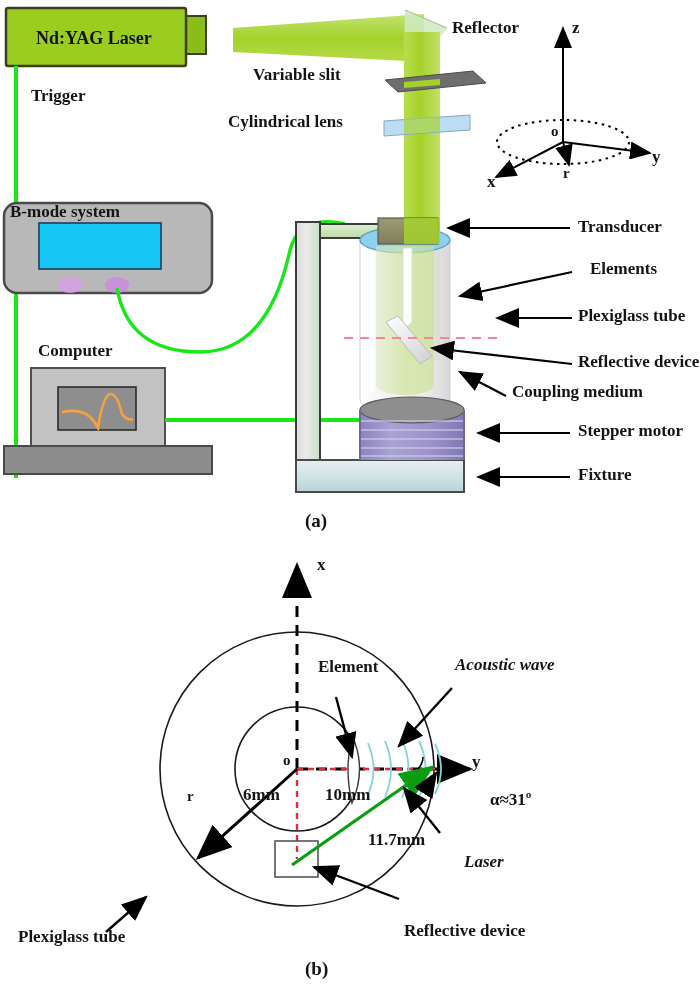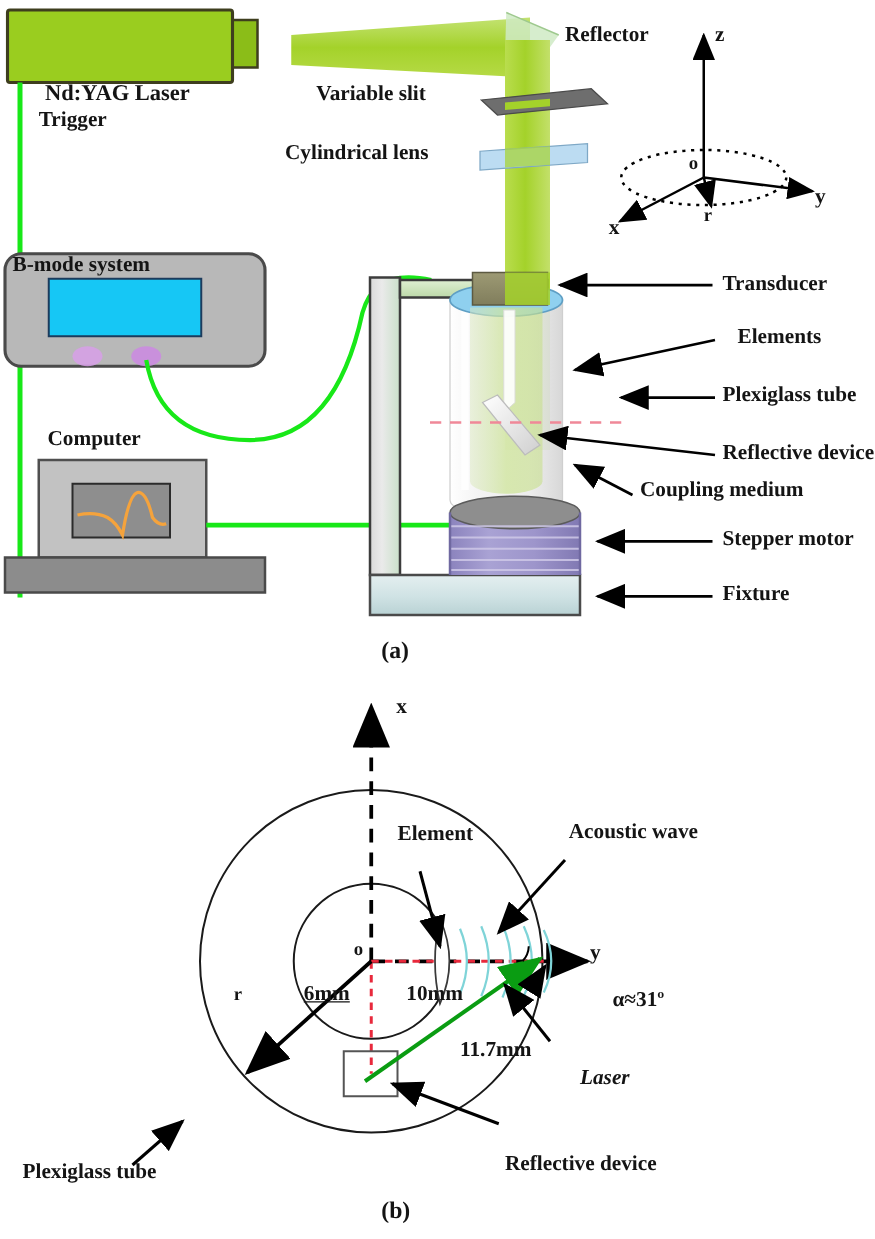--- a/index.html
+++ b/index.html
@@ -177,21 +177,21 @@
       <path d="M570,228 L448,228" marker-end="url(#ah)"></path>
       <path d="M572,272 L460,296" marker-end="url(#ah)"></path>
       <path d="M572,318 L497,318" marker-end="url(#ah)"></path>
       <path d="M572,364 L432,348" marker-end="url(#ah)"></path>
       <path d="M506,396 L460,372" marker-end="url(#ah)"></path>
       <path d="M570,433 L478,433" marker-end="url(#ah)"></path>
       <path d="M570,477 L478,477" marker-end="url(#ah)"></path>
     </g>
   </svg>
 
-  <div class="lbl f18" style="left:36px;top:28px;margin-top:36px;">Nd:YAG Laser</div>
+  <div class="lbl f18" style="left:36px;top:28px;">Nd:YAG Laser</div>
   <div class="lbl f17" style="left:31px;top:86px;">Trigger</div>
   <div class="lbl f17" style="left:10px;top:166px;margin-top:36px;">B-mode system</div>
   <div class="lbl f17" style="left:38px;top:341px;">Computer</div>
 
   <div class="lbl f17" style="left:452px;top:18px;">Reflector</div>
   <div class="lbl f17" style="left:253px;top:65px;">Variable slit</div>
   <div class="lbl f17" style="left:228px;top:112px;">Cylindrical lens</div>
 
   <div class="lbl axis-lbl" style="left:572px;top:18px;">z</div>
   <div class="lbl axis-lbl" style="left:652px;top:147px;">y</div>
@@ -260,26 +260,26 @@
       <path d="M424,247 L436,228" marker-end="url(#bh)"></path>
       <path d="M106,387 L146,352" marker-end="url(#bh)"></path>
     </g>
   </svg>
 
   <div class="lbl axis-lbl" style="left:317px;top:555px;">x</div>
   <div class="lbl axis-lbl" style="left:472px;top:752px;">y</div>
   <div class="lbl f15" style="left:283px;top:752px;">o</div>
 
   <div class="lbl f17" style="left:318px;top:657px;">Element</div>
-  <div class="lbl f17" style="left:455px;top:655px;">Acoustic wave</div>
+  <div class="lbl f17" style="left:455px;top:655px;font-style:italic;">Acoustic wave</div>
   <div class="lbl f17" style="left:464px;top:852px;font-style:italic;">Laser</div>
   <div class="lbl f17" style="left:404px;top:921px;">Reflective device</div>
   <div class="lbl f17" style="left:18px;top:927px;">Plexiglass tube</div>
 
   <div class="lbl f15" style="left:187px;top:788px;">r</div>
-  <div class="lbl f17" style="left:243px;top:785px;text-decoration:underline;">6mm</div>
+  <div class="lbl f17" style="left:243px;top:785px;">6mm</div>
   <div class="lbl f17" style="left:325px;top:785px;">10mm</div>
   <div class="lbl f17" style="left:368px;top:830px;">11.7mm</div>
   <div class="lbl f17" style="left:490px;top:790px;">α≈31º</div>
 
   <div class="lbl panel-lbl" style="left:305px;top:958px;">(b)</div>
 
 </div>
 
 </body></html>

